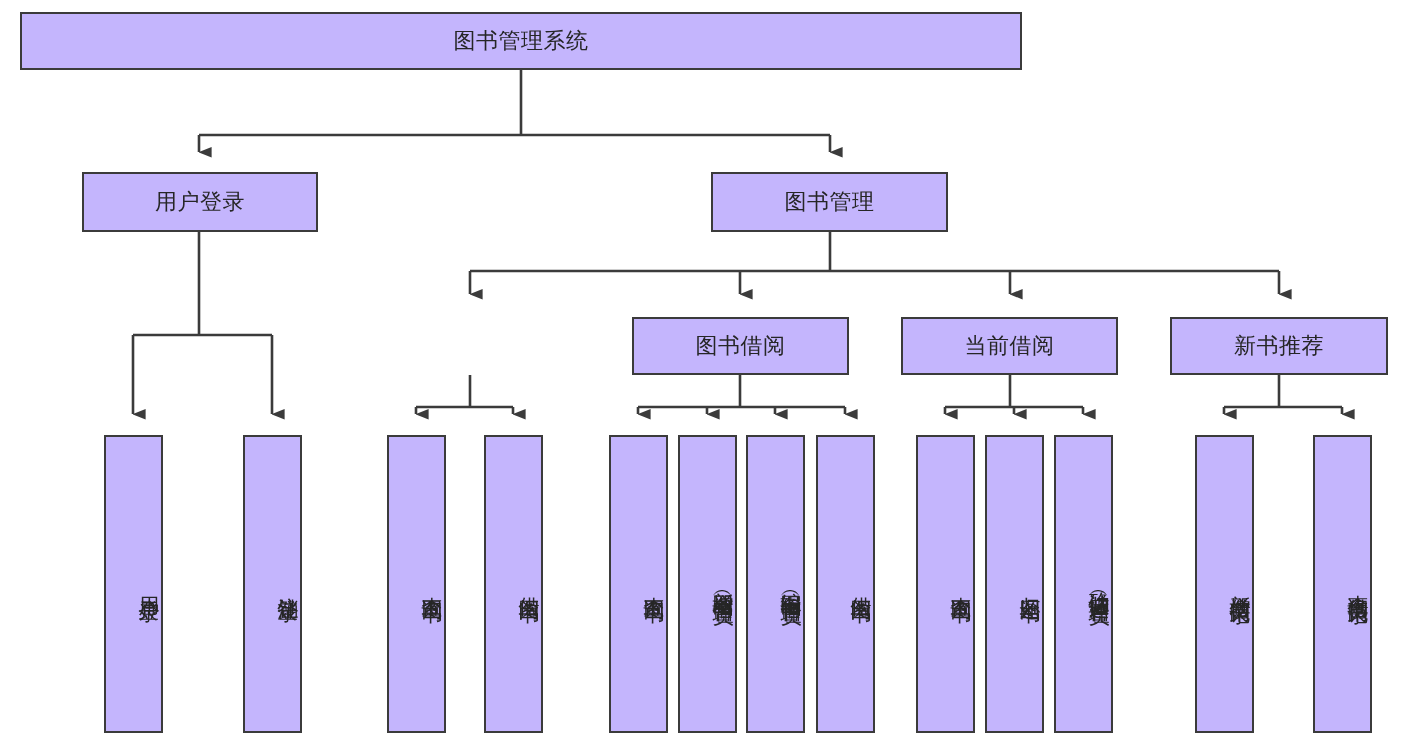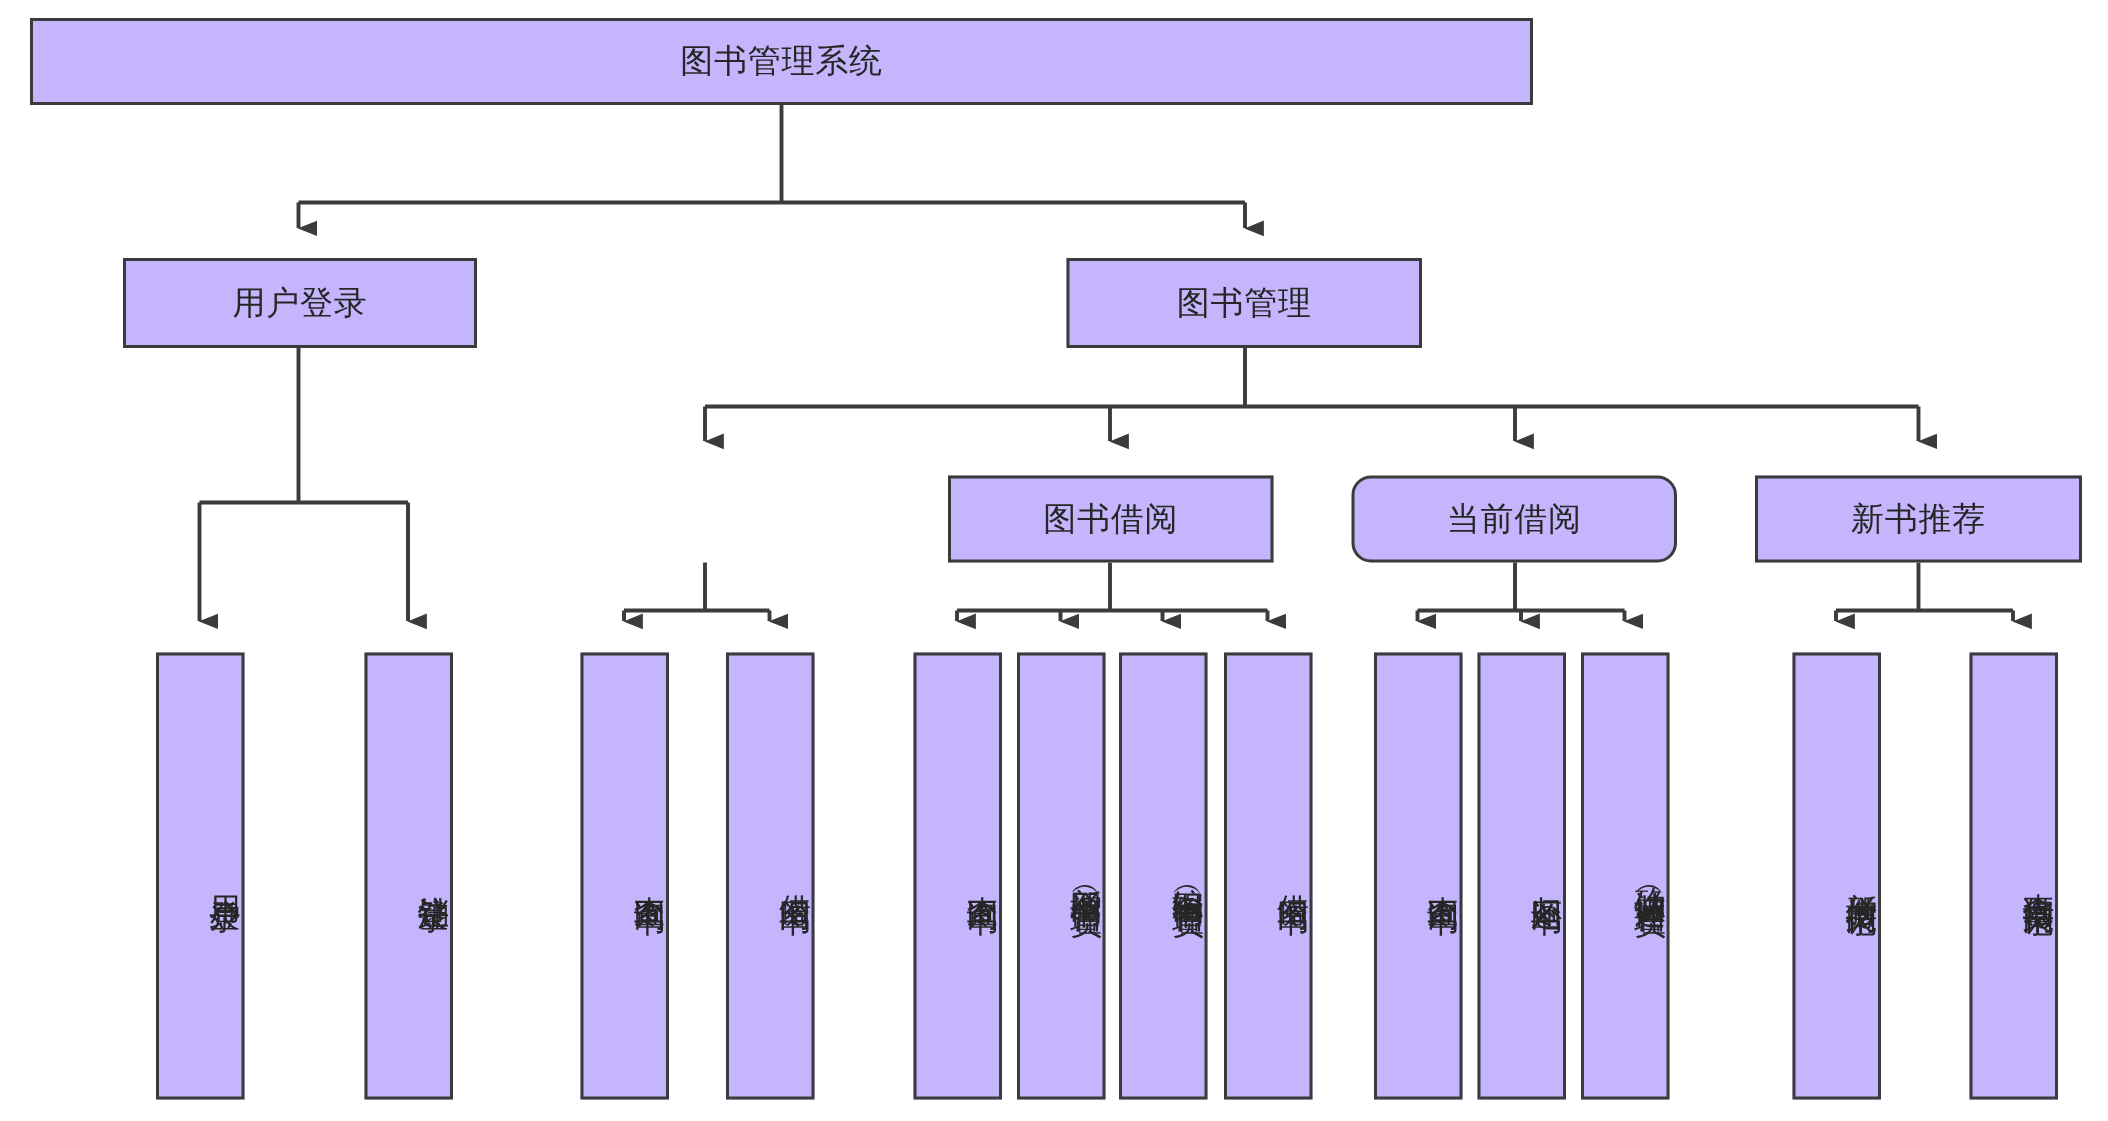--- a/index.html
+++ b/index.html
@@ -129,21 +129,21 @@
   <div class="node horiz" style="left:82px; top:172px; width:236px; height:60px;">
     <span>用户登录</span>
   </div>
   <div class="node horiz" style="left:711px; top:172px; width:237px; height:60px;">
     <span>图书管理</span>
   </div>
 
   <div class="node horiz" style="left:632px; top:317px; width:217px; height:58px;align-items:center;">
     <span>图书借阅</span>
   </div>
-  <div class="node horiz" style="left:901px; top:317px; width:217px; height:58px;border-radius:13px;">
+  <div class="node horiz" style="left:901px; top:317px; width:217px; height:58px;">
     <span>当前借阅</span>
   </div>
   <div class="node horiz" style="left:1170px; top:317px; width:218px; height:58px;">
     <span>新书推荐</span>
   </div>
 
   <div class="node vert" style="left:104px; top:435px; width:59px; height:298px;">
     <span>用户登录</span>
   </div>
   <div class="node vert" style="left:243px; top:435px; width:59px; height:298px;">

